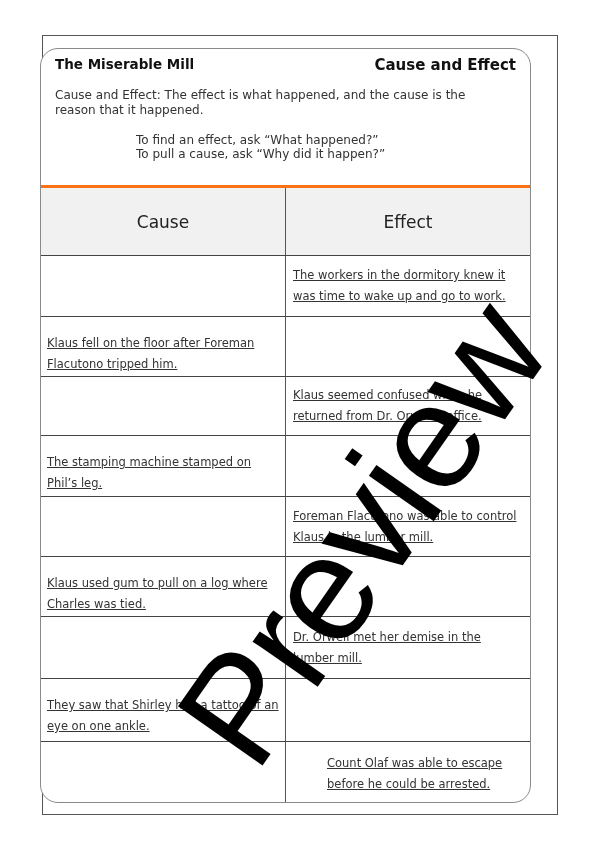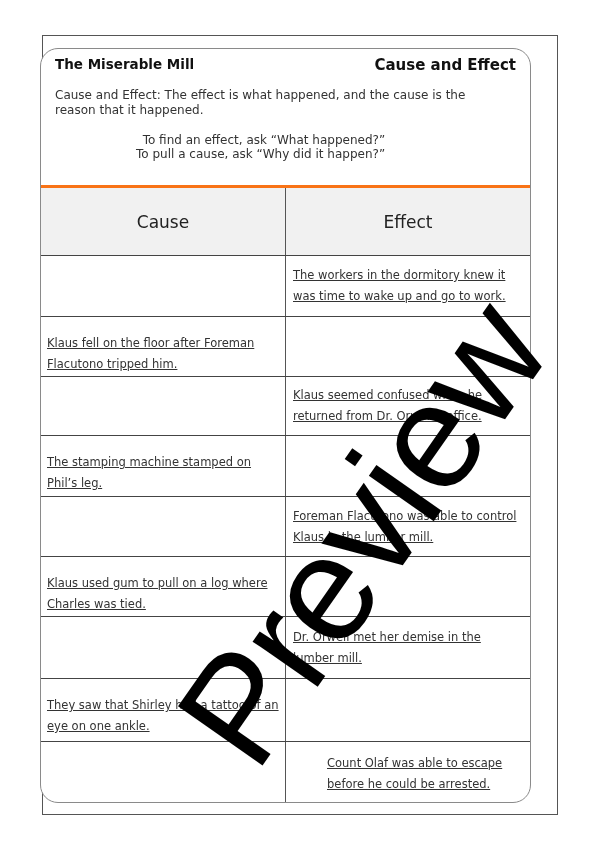--- a/index.html
+++ b/index.html
@@ -62,21 +62,21 @@
       color: #333;
     }
     .tips {
       position: absolute;
       left: 95px;
       top: 84px;
       font-size: 12px;
       line-height: 14px;
       color: #333;
     }
-    .tips div { white-space: nowrap; text-align: right; }
+    .tips div { white-space: nowrap; }
 
     .table {
       position: absolute;
       left: 0;
       top: 136px;
       width: 100%;
       border-collapse: collapse;
     }
     .table-header {
       display: flex;

